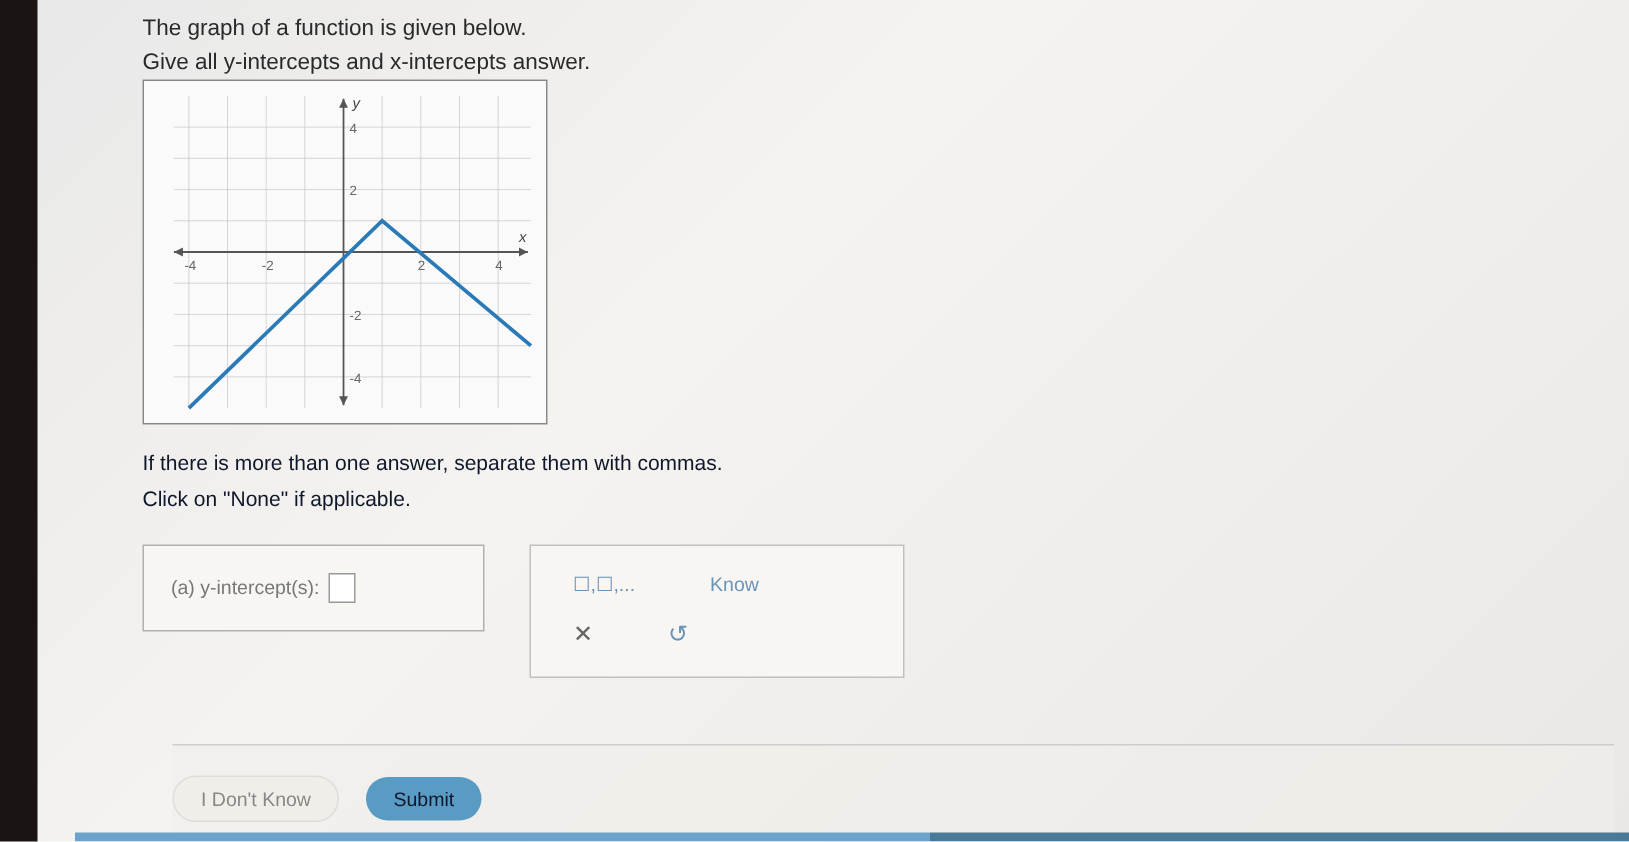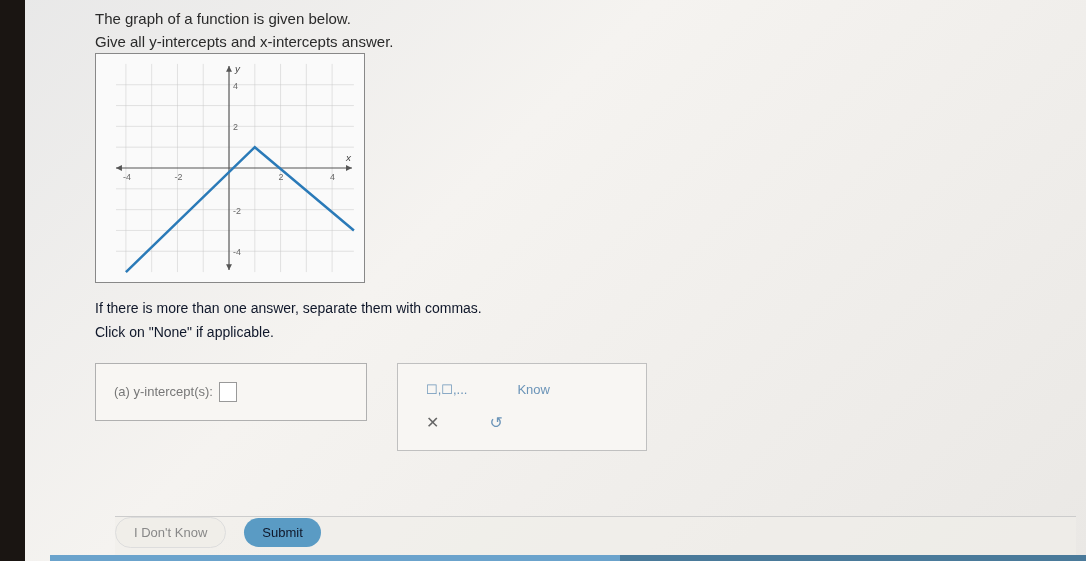--- a/index.html
+++ b/index.html
@@ -42,21 +42,21 @@
     }
     .answer-row {
       display: flex;
       align-items: flex-start;
       gap: 30px;
     }
     .answer-box {
       border: 1px solid #b0b0b0;
       background: #f8f6f3;
       padding: 12px 18px;
-      width: 272px;
+      width: 228px;
     }
     .answer-item {
       display: flex;
       align-items: center;
       gap: 6px;
       font-size: 13px;
       color: #777;
       margin: 6px 0;
     }
     .input-box {
@@ -87,21 +87,21 @@
       font-size: 16px;
       color: #666;
       cursor: pointer;
     }
     .footer {
       position: absolute;
       bottom: 5px;
       left: 90px;
       right: 10px;
       border-top: 1px solid #ccc;
-      padding-top: 0;
+      padding-top: 20px;
       display: flex;
       align-items: center;
       gap: 18px;
       padding-bottom: 8px;
       background: rgba(240,238,234,0.6);
     }
     .btn {
       padding: 7px 18px;
       border-radius: 16px;
       font-size: 13px;

